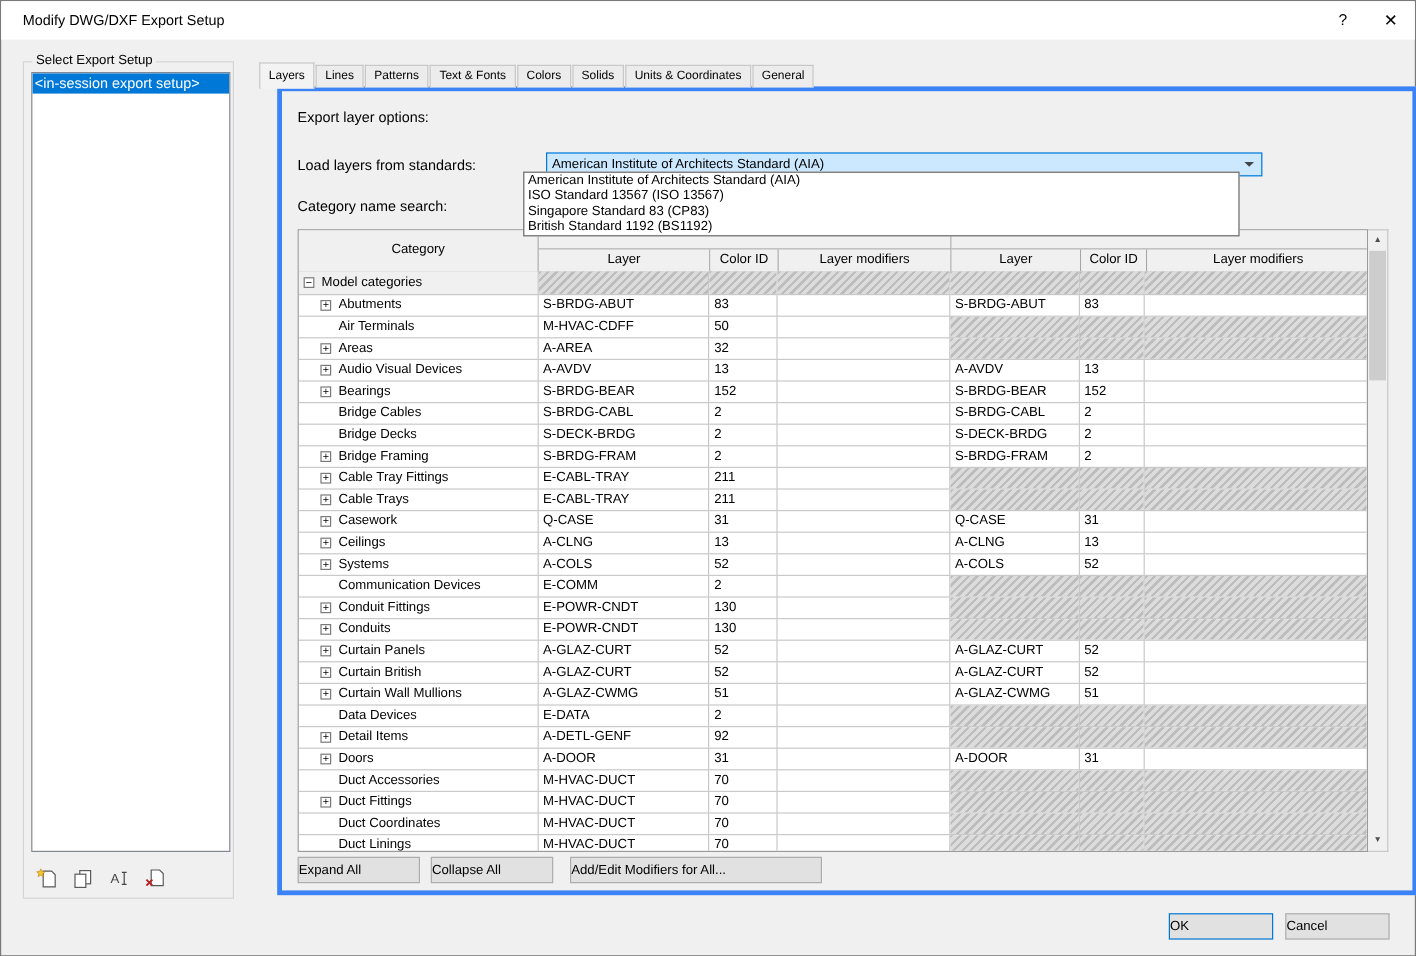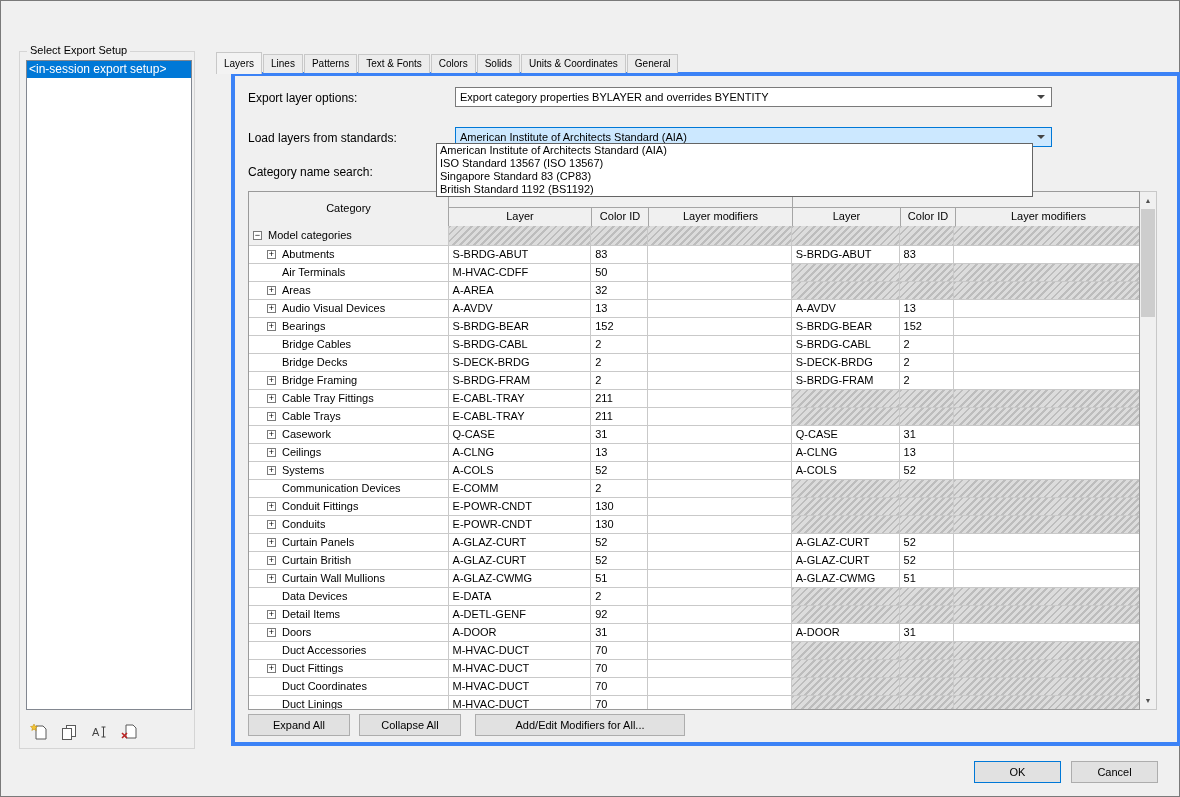--- a/index.html
+++ b/index.html
@@ -82,32 +82,37 @@
   .cat-label{overflow:hidden;white-space:nowrap}
 
   
   .vscroll{position:absolute;left:892px;top:0;width:17px;height:519px;background:#f0f0f0;border:1px solid #c8c8c8;border-left:none}
   .sb-btn{position:absolute;left:0;width:100%;height:17px;font-size:7px;color:#505050;text-align:center;line-height:17px;cursor:pointer}
   .sb-up{top:0}
   .sb-down{bottom:0}
   .sb-thumb{position:absolute;left:1px;top:17px;width:14px;height:108px;background:#cdcdcd;cursor:pointer}
 
   
-  .btn{position:absolute;height:22px;background:#e1e1e1;border:1px solid #adadad;font-size:11px;text-align:center;line-height:20px;cursor:pointer}
+  .btn{position:absolute;height:22px;background:#e1e1e1;border:1px solid #adadad;font-size:11px;text-align:left;line-height:20px;cursor:pointer}
   .btn-expand{left:13px;top:638px;width:102px}
   .btn-collapse{left:124px;top:638px;width:102px}
   .btn-modifiers{left:240px;top:638px;width:210px}
   .btn-ok{left:973px;top:760px;width:87px;border:1px solid #0078d7}
   .btn-cancel{left:1070px;top:760px;width:87px}
 </style>
 </head>
 <body>
 
 <div class="dialog">
 
+  <div class="titlebar">
+    <span class="title-text">Modify DWG/DXF Export Setup</span>
+    <span class="tb-btn tb-help">?</span>
+    <span class="tb-btn tb-close">✕</span>
+  </div>
 
   <div class="sidebar-group">
     <span class="sidebar-label">Select Export Setup</span>
     <div class="setup-list">
       <div class="setup-item selected">&lt;in-session export setup&gt;</div>
     </div>
     <div class="setup-toolbar">
       <span class="tool-btn">
         <svg width="18" height="18" viewBox="0 0 18 18">
             <path d="M6 3h7l3 3v10H6z" fill="#fff" stroke="#5a5a5a"></path>
@@ -144,24 +149,20 @@
       <span class="tab">Text &amp; Fonts</span>
       <span class="tab">Colors</span>
       <span class="tab">Solids</span>
       <span class="tab">Units &amp; Coordinates</span>
       <span class="tab">General</span>
     </div>
 
   <div class="tabpage">
 
     <span class="pg-label lbl-export">Export layer options:</span>
-    <div class="combo combo-export">
-      <span>Export category properties BYLAYER and overrides BYENTITY</span>
-      <span class="combo-arrow"></span>
-    </div>
 
     <span class="pg-label lbl-load">Load layers from standards:</span>
     <div class="combo combo-load">
       <span>American Institute of Architects Standard (AIA)</span>
       <span class="combo-arrow"></span>
     </div>
 
     <span class="pg-label lbl-search">Category name search:</span>
 
     <div class="table-wrap">

